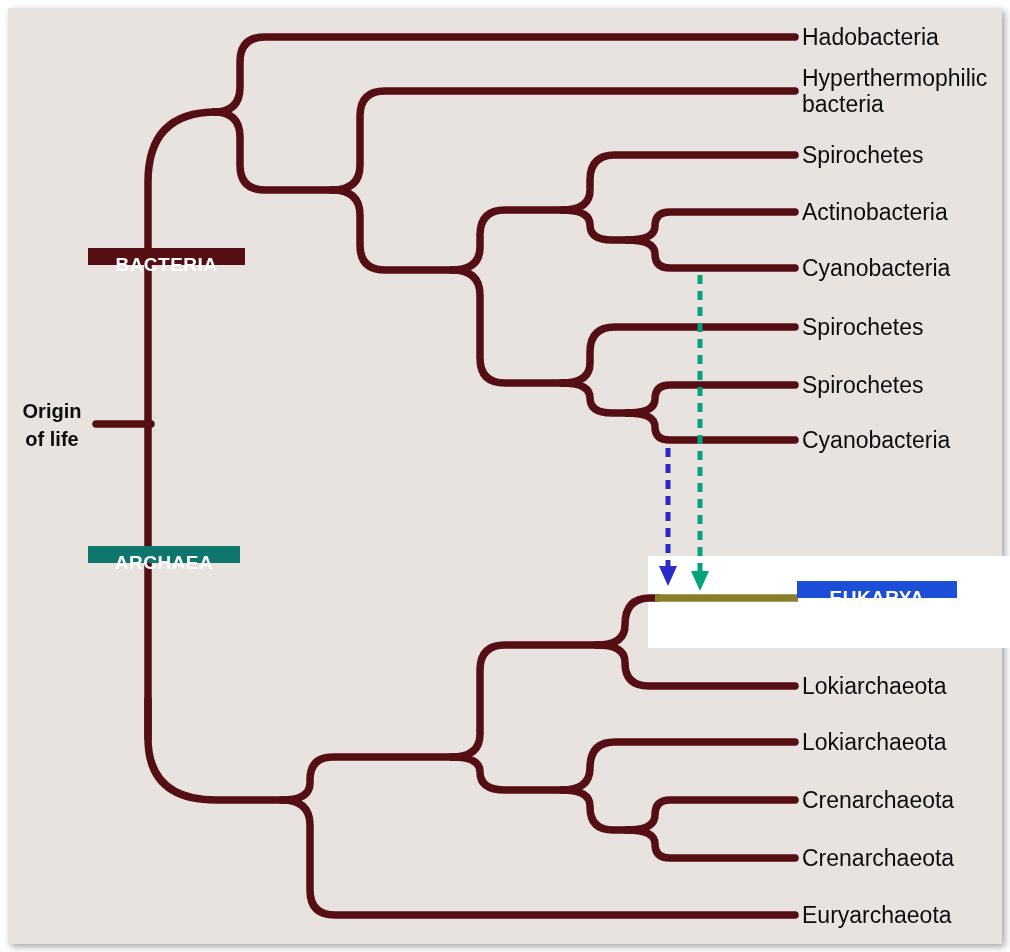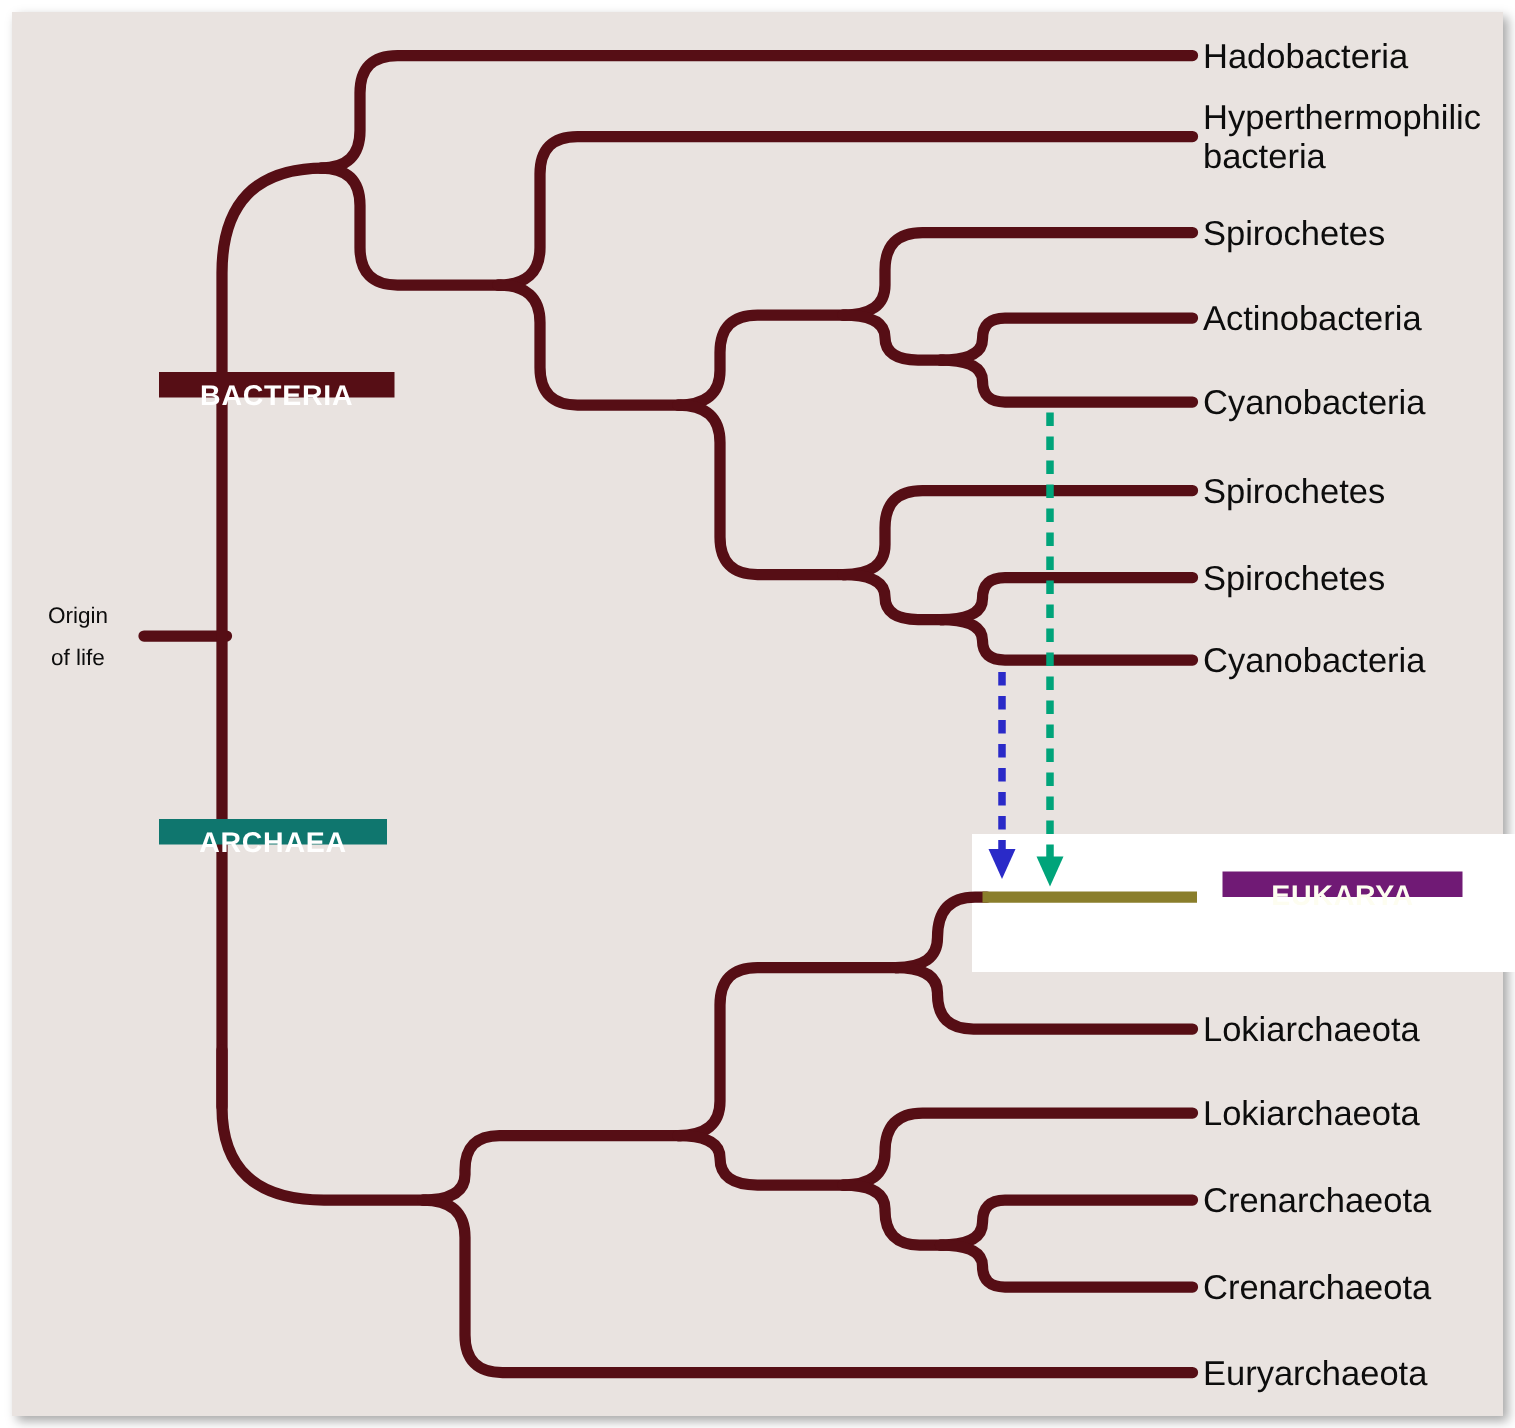--- a/index.html
+++ b/index.html
@@ -24,30 +24,30 @@
   .arrow-green-head{fill:#00a47a;stroke:none;}
   .arrow-blue-line{stroke:#2a2ac8;fill:none;stroke-width:5;stroke-dasharray:9 7;}
   .arrow-blue-head{fill:#2a2ac8;stroke:none;}
   .taxon{
     position:absolute;left:802px;width:205px;
     font-size:23px;line-height:26px;color:#0d0d0d;
   }
   .taxon.wrap{width:185px;}
   .origin-label{
     position:absolute;left:6px;top:397px;width:92px;
-    font-size:15px;font-weight:normal;line-height:28px;color:#0d0d0d;
+    font-size:20px;font-weight:bold;line-height:28px;color:#0d0d0d;
     text-align:center;
   }
   .domain-box{
     position:absolute;height:17px;line-height:34px;text-align:center;
-    color:#ffffff;font-weight:bold;font-size:19px;letter-spacing:0.5px;margin-left:18px;
+    color:#ffffff;font-weight:bold;font-size:19px;letter-spacing:0.5px;
   }
   .bacteria-box{left:88px;top:248px;width:157px;background:#560e15;}
   .archaea-box{left:88px;top:546px;width:152px;background:#0f766e;}
-  .eukarya-box{left:797px;top:581px;width:160px;background:#701a75;color:#fdfdf0;}
+  .eukarya-box{left:797px;top:581px;width:160px;background:#1d4ed8;color:#fdfdf0;}
 </style>
 </head>
 <body>
 
 <div class="panel" style="background: rgb(233, 227, 224);"></div>
 <div class="cutout" style="background: rgb(255, 255, 255);"></div>
 
 <svg class="tree-svg" width="1010" height="952" viewBox="0 0 1010 952">
 
   <g class="tree" style="stroke: rgb(86, 14, 21);">

